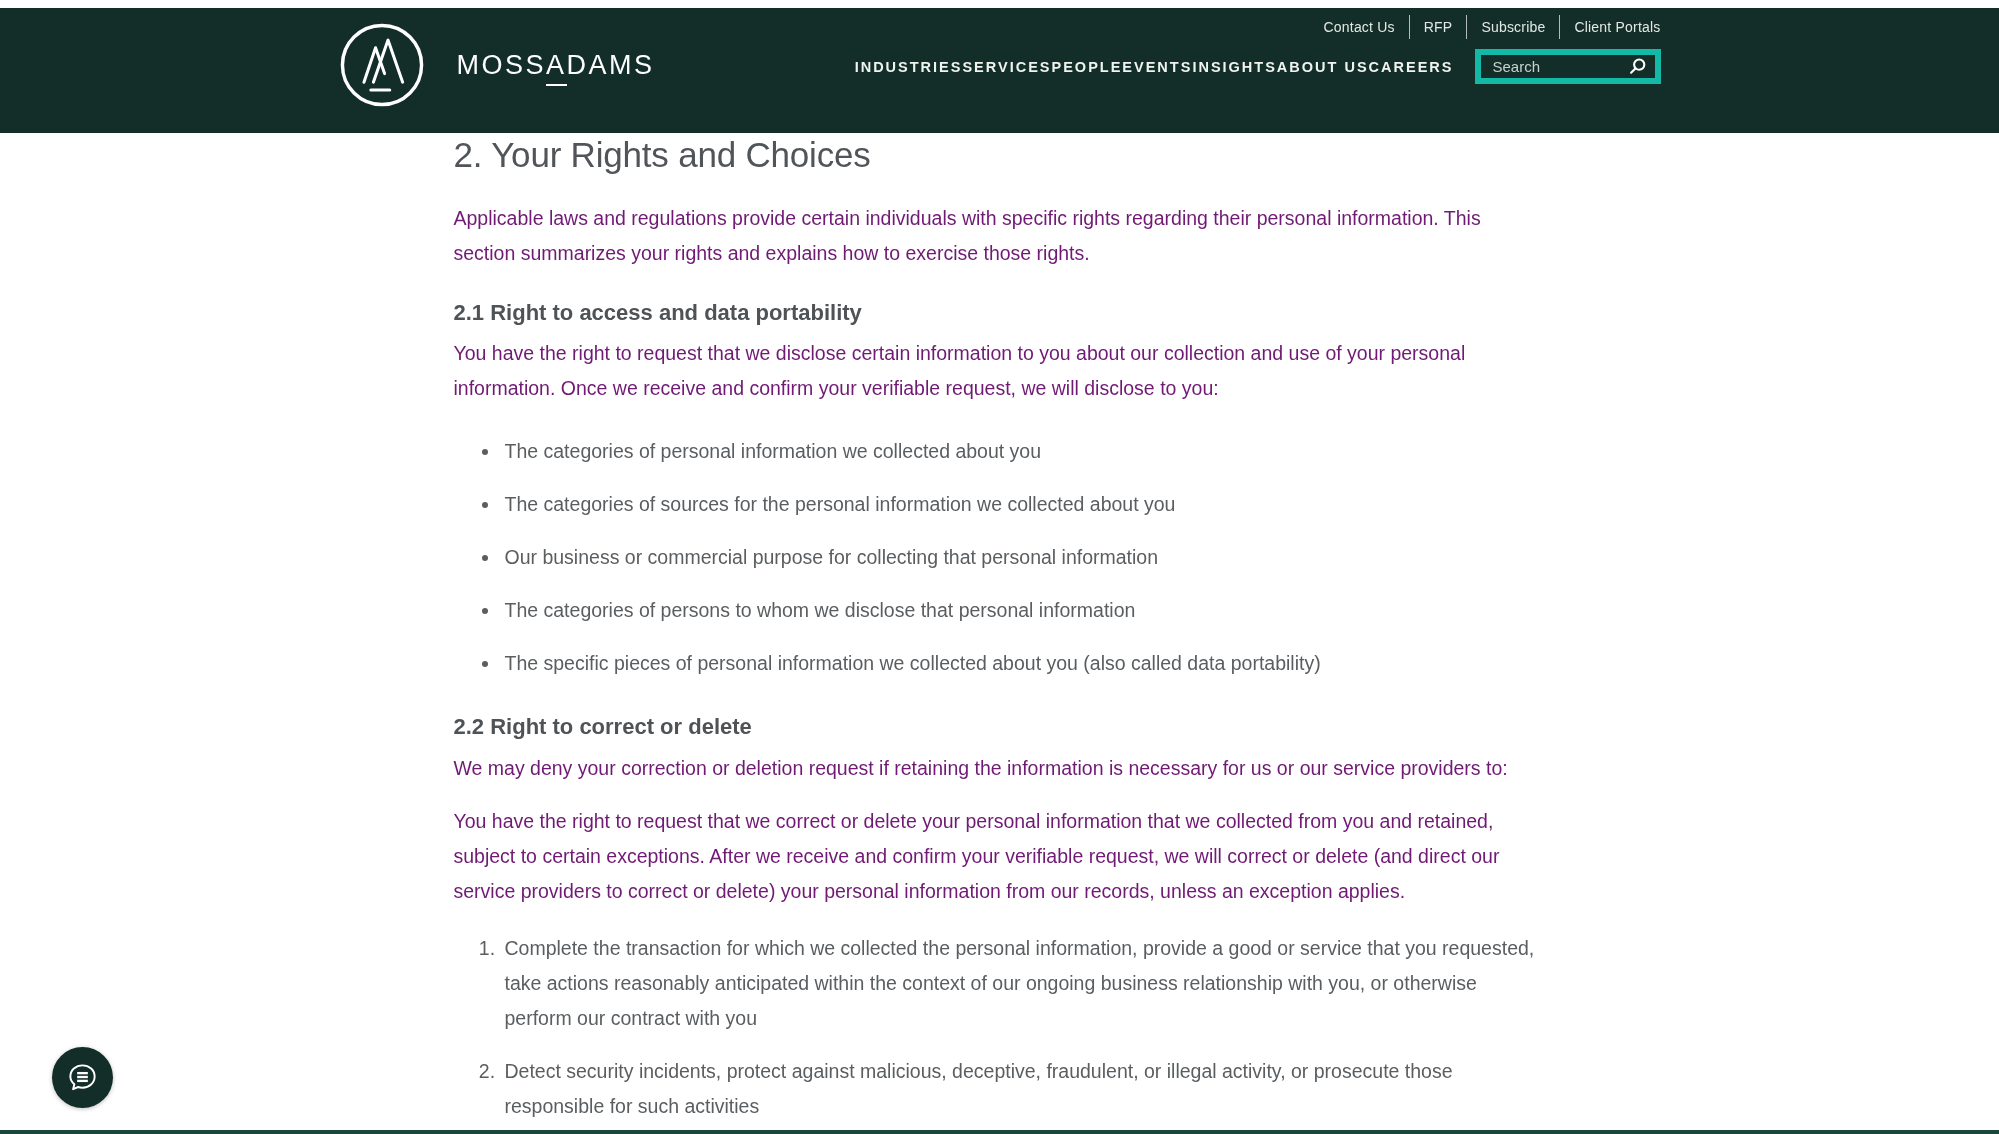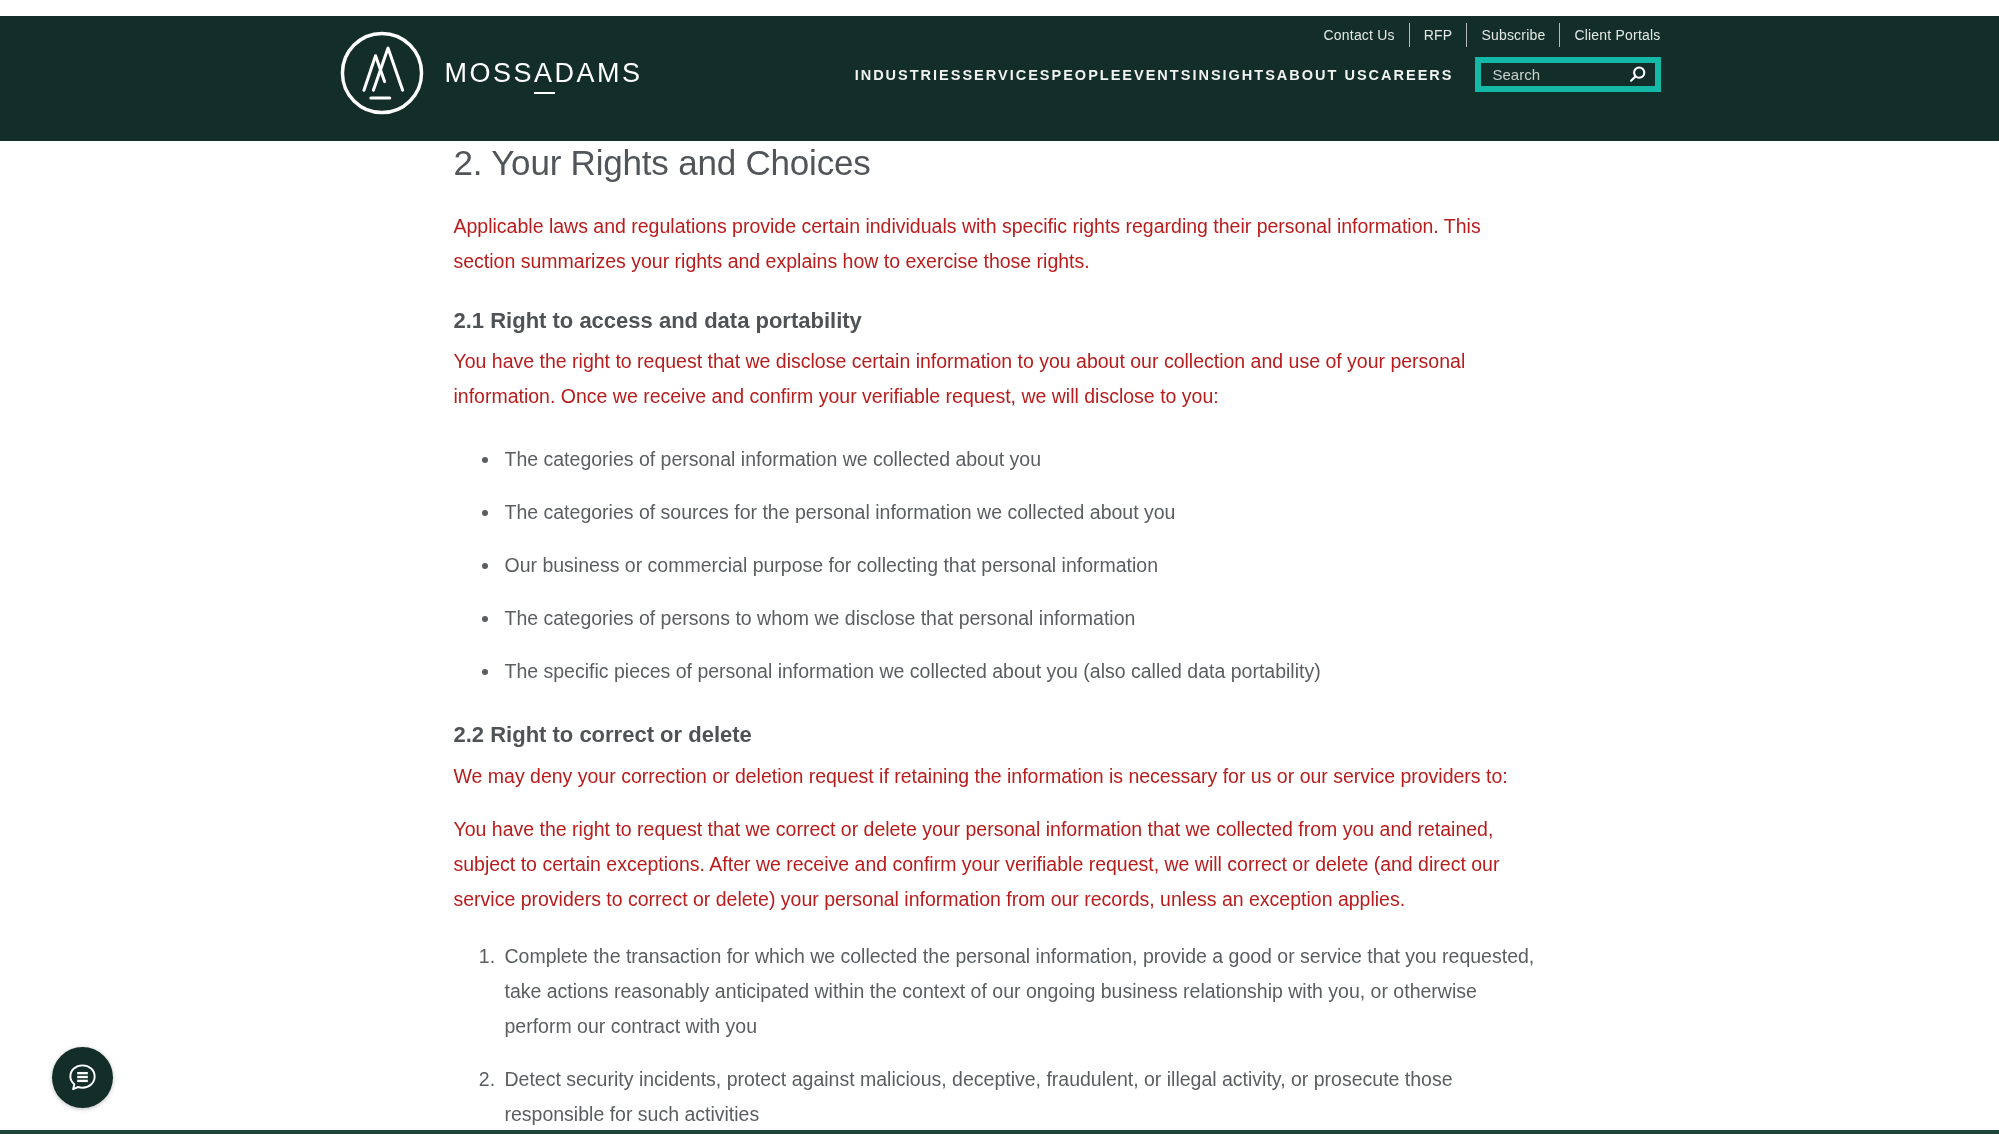--- a/index.html
+++ b/index.html
@@ -12,21 +12,21 @@
 
   
   .site-header {
     background: #132e28;
     height: 125px;
     width: 100%;
   }
   .header-inner {
     width: 1322px;
     height: 125px;
-    margin: 16px auto;
+    margin: 8px auto;
     position: relative;
   }
 
   
   .utility-row {
     position: absolute;
     top: 7px;
     right: 0;
     display: flex;
     align-items: center;
@@ -48,21 +48,21 @@
     opacity: 0.85;
   }
 
   
   .brand {
     position: absolute;
     left: 0;
     top: 14px;
     display: flex;
     align-items: center;
-    gap: 20px;
+    gap: 32px;
     text-decoration: none;
   }
   .logo-circle { width: 86px; height: 86px; display: block; }
   .wordmark {
     color: #ffffff;
     font-size: 27px;
     letter-spacing: 2.5px;
     font-weight: 400;
     white-space: nowrap;
   }
@@ -137,21 +137,21 @@
     font-weight: 400;
     color: #515559;
     letter-spacing: -0.2px;
     margin: 0 0 24px 0;
     line-height: 1.25;
   }
   .content p {
     font-size: 19.5px;
     line-height: 35px;
     font-weight: 400;
-    color: #b91c1c;
+    color: #701a75;
     margin: 0 0 18px 0;
   }
   .section-heading {
     font-size: 22px;
     font-weight: bold;
     color: #4f5356;
     margin: 28px 0 9px 0;
     line-height: 1.3;
   }
   .content ul {

